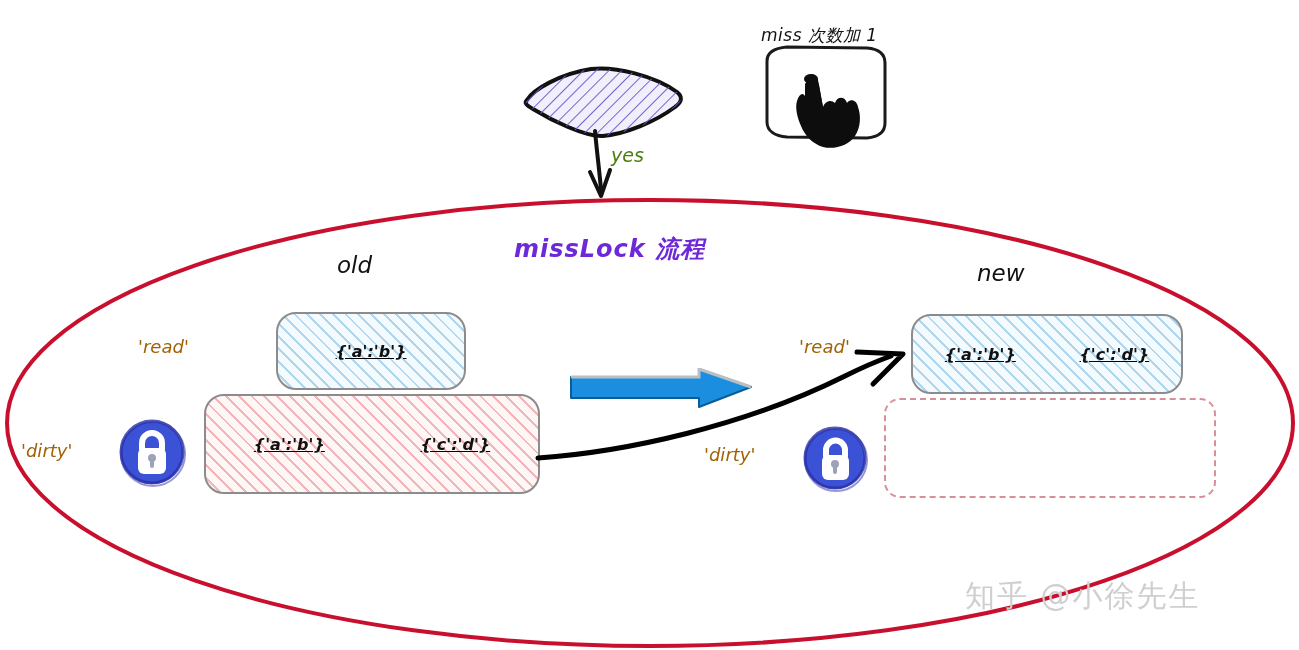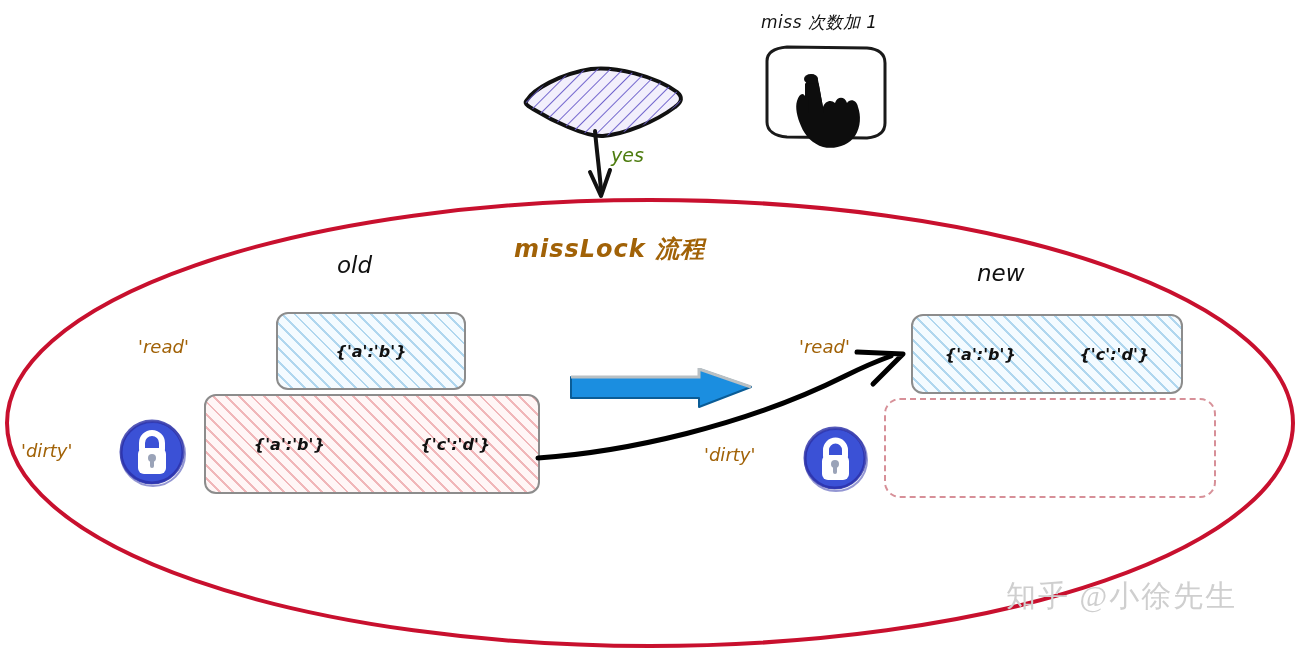--- a/index.html
+++ b/index.html
@@ -11,41 +11,41 @@
   .abs{position:absolute;}
   .hand{font-family:"DejaVu Sans","Liberation Sans",sans-serif;font-style:italic;}
 
   
   .t-cond{
     font-size:19px;color:#111;letter-spacing:.5px;
     font-style:italic;white-space:nowrap;
   }
   .t-miss1{
     font-size:17px;color:#111;letter-spacing:.5px;
-    font-style:italic;white-space:nowrap;
+    font-style:italic;white-space:nowrap;margin-top:13px;
   }
   .t-yes{font-size:19px;color:#4d7c0f;font-style:italic;}
   .t-title{
-    font-size:24px;color:#a16207;font-weight:bold;letter-spacing:1px;
+    font-size:24px;color:#6d28d9;font-weight:bold;letter-spacing:1px;
     font-style:italic;white-space:nowrap;
   }
   .t-grouplabel{font-size:23px;color:#111;font-style:italic;}
   .t-tag{font-size:18px;color:#a16207;font-style:italic;white-space:nowrap;}
   .t-entry{
     font-size:16px;color:#111;font-weight:bold;font-style:italic;
     white-space:nowrap;
   }
   .t-wm{
     font-size:30px;color:#cfcfcf;letter-spacing:2px;white-space:nowrap;
   }
 
   
   .mapbox{
-    border-radius:12px;box-sizing:border-box;
-    display:flex;align-items:center;justify-content:space-around;
+    border-radius:20px;box-sizing:border-box;
+    display:flex;align-items:center;justify-content:space-around;text-decoration:underline;
   }
   .box-read{
     border:2px solid #8c8c8c;
     background:
       repeating-linear-gradient(45deg,
         rgba(120,185,225,.55) 0 2px,
         rgba(255,255,255,0) 2px 9px),
       #f4fbff;
   }
   .box-dirty{
@@ -162,15 +162,15 @@
     <rect x="35" y="44" width="4" height="9" rx="2" fill="#9aa3b8"></rect>
   </svg>
 
   <div class="abs mapbox box-read" style="left:911px;top:314px;width:272px;height:80px;">
     <span class="t-entry">{'a':'b'}</span>
     <span class="t-entry">{'c':'d'}</span>
   </div>
 
   <div class="abs box-empty-dashed" style="left:884px;top:398px;width:332px;height:100px;"></div>
 
-  <div class="abs t-wm" style="left:1006px;top:576px;font-family:Liberation Serif, serif;">知乎 @小徐先生</div>
+  <div class="abs t-wm" style="left:965px;top:576px;">知乎 @小徐先生</div>
 
 </div>
 
 </body></html>

